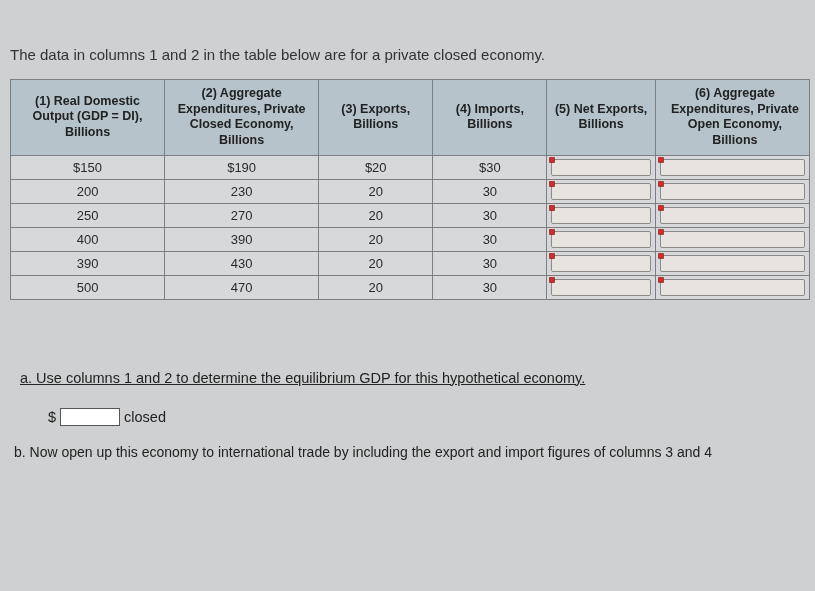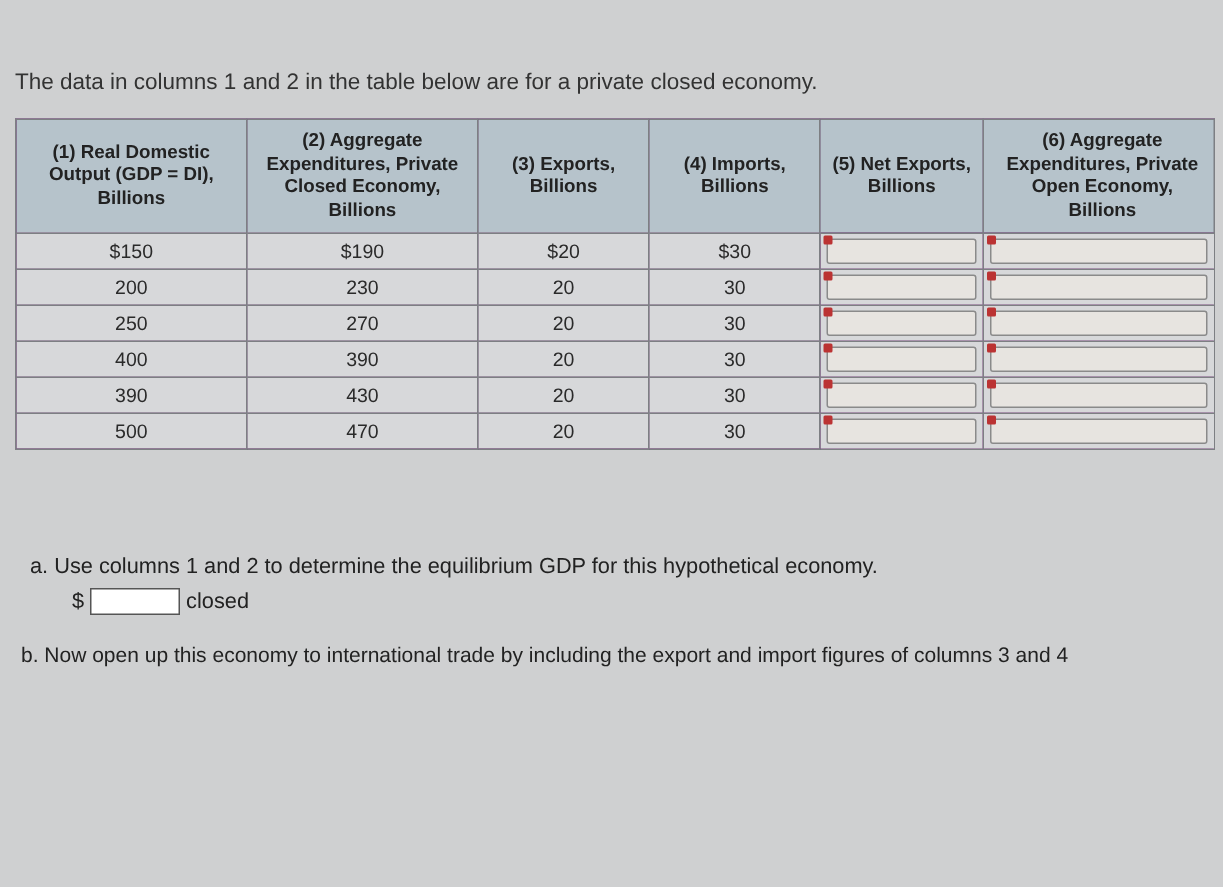--- a/index.html
+++ b/index.html
@@ -16,21 +16,21 @@
       padding: 46px 10px 16px 10px;
       font-size: 15px;
       color: #333;
     }
     .table-wrap {
       padding: 0 0 0 10px;
     }
     table {
       border-collapse: collapse;
       width: 800px;
-      background: #701a75;
+      background: #e5e5e5;
       font-size: 13px;
     }
     th, td {
       border: 1px solid #7d7f83;
       padding: 4px 6px;
       text-align: center;
       vertical-align: middle;
     }
     thead th {
       background: #b6c3cb;
@@ -69,21 +69,21 @@
       left:-3px; top:-3px;
       width:6px; height:6px;
       background:#b33;
       border-radius:1px;
     }
     .question-block {
       padding: 70px 10px 0 20px;
       font-size: 14.5px;
       color: #222;
     }
-    .question-a { margin-bottom: 6px; }
+    .question-a { margin-bottom: 22px; text-decoration: underline; }
     .answer-line {
       padding-left: 28px;
       font-size: 14.5px;
       display: flex;
       align-items: center;
       gap: 4px;
     }
     .answer-input {
       display:inline-block;
       width: 60px;

